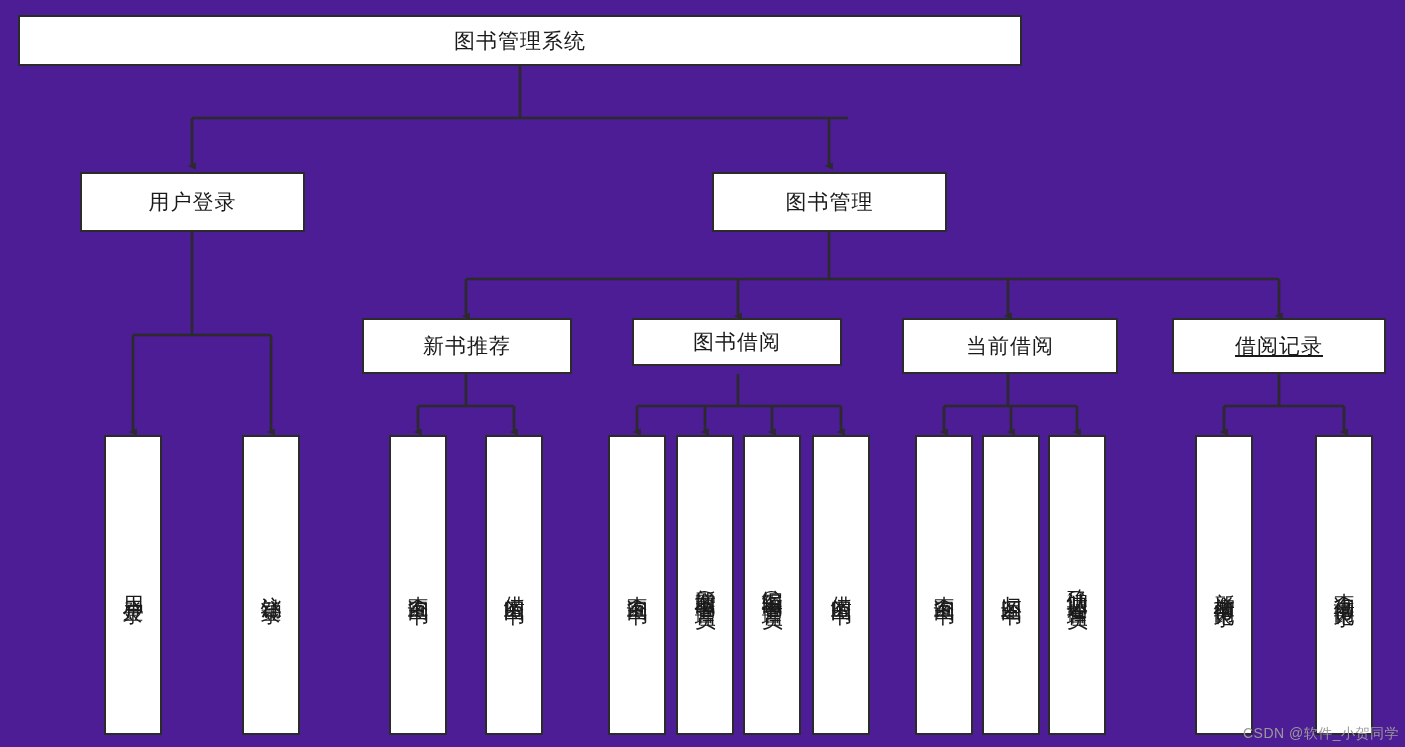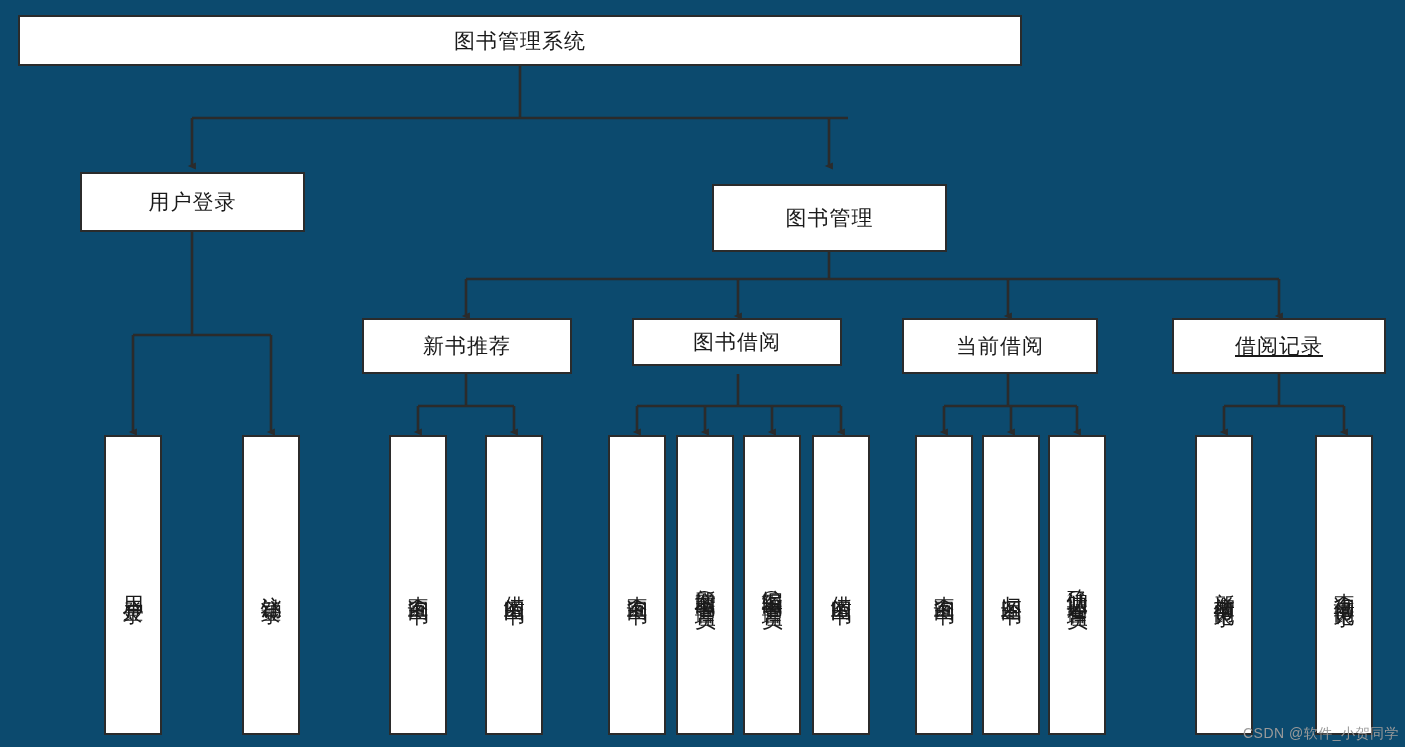--- a/index.html
+++ b/index.html
@@ -7,21 +7,21 @@
     padding: 0;
     background: #ffffff;
   }
   body {
     font-family: "Liberation Sans", "DejaVu Sans", sans-serif;
   }
   #canvas {
     position: relative;
     width: 1405px;
     height: 747px;
-    background: #0c4a6e;
+    background: #4c1d95;
     overflow: hidden;
   }
   #edges {
     position: absolute;
     left: 0;
     top: 0;
     width: 1405px;
     height: 747px;
     pointer-events: none;
   }
@@ -119,31 +119,31 @@
     </g>
   </svg>
 
   <div class="node horiz" style="left:18px; top:15px; width:1004px; height:51px;">
     <span>图书管理系统</span>
   </div>
 
   <div class="node horiz" style="left:80px; top:172px; width:225px; height:60px;">
     <span>用户登录</span>
   </div>
-  <div class="node horiz" style="left:712px; top:172px; width:235px; height:68px;margin-top:12px;">
+  <div class="node horiz" style="left:712px; top:172px; width:235px; height:60px;">
     <span>图书管理</span>
   </div>
 
   <div class="node horiz" style="left:362px; top:318px; width:210px; height:56px;">
     <span>新书推荐</span>
   </div>
   <div class="node horiz" style="left:632px; top:318px; width:210px; height:48px;">
     <span>图书借阅</span>
   </div>
-  <div class="node horiz" style="left:902px; top:318px; width:196px; height:56px;">
+  <div class="node horiz" style="left:902px; top:318px; width:216px; height:56px;">
     <span>当前借阅</span>
   </div>
   <div class="node horiz" style="left:1172px; top:318px; width:214px; height:56px;text-decoration:underline;">
     <span>借阅记录</span>
   </div>
 
   <div class="node vert" style="left:104px; top:435px; width:58px; height:300px;">
     <span>用户登录</span>
   </div>
   <div class="node vert" style="left:242px; top:435px; width:58px; height:300px;">

